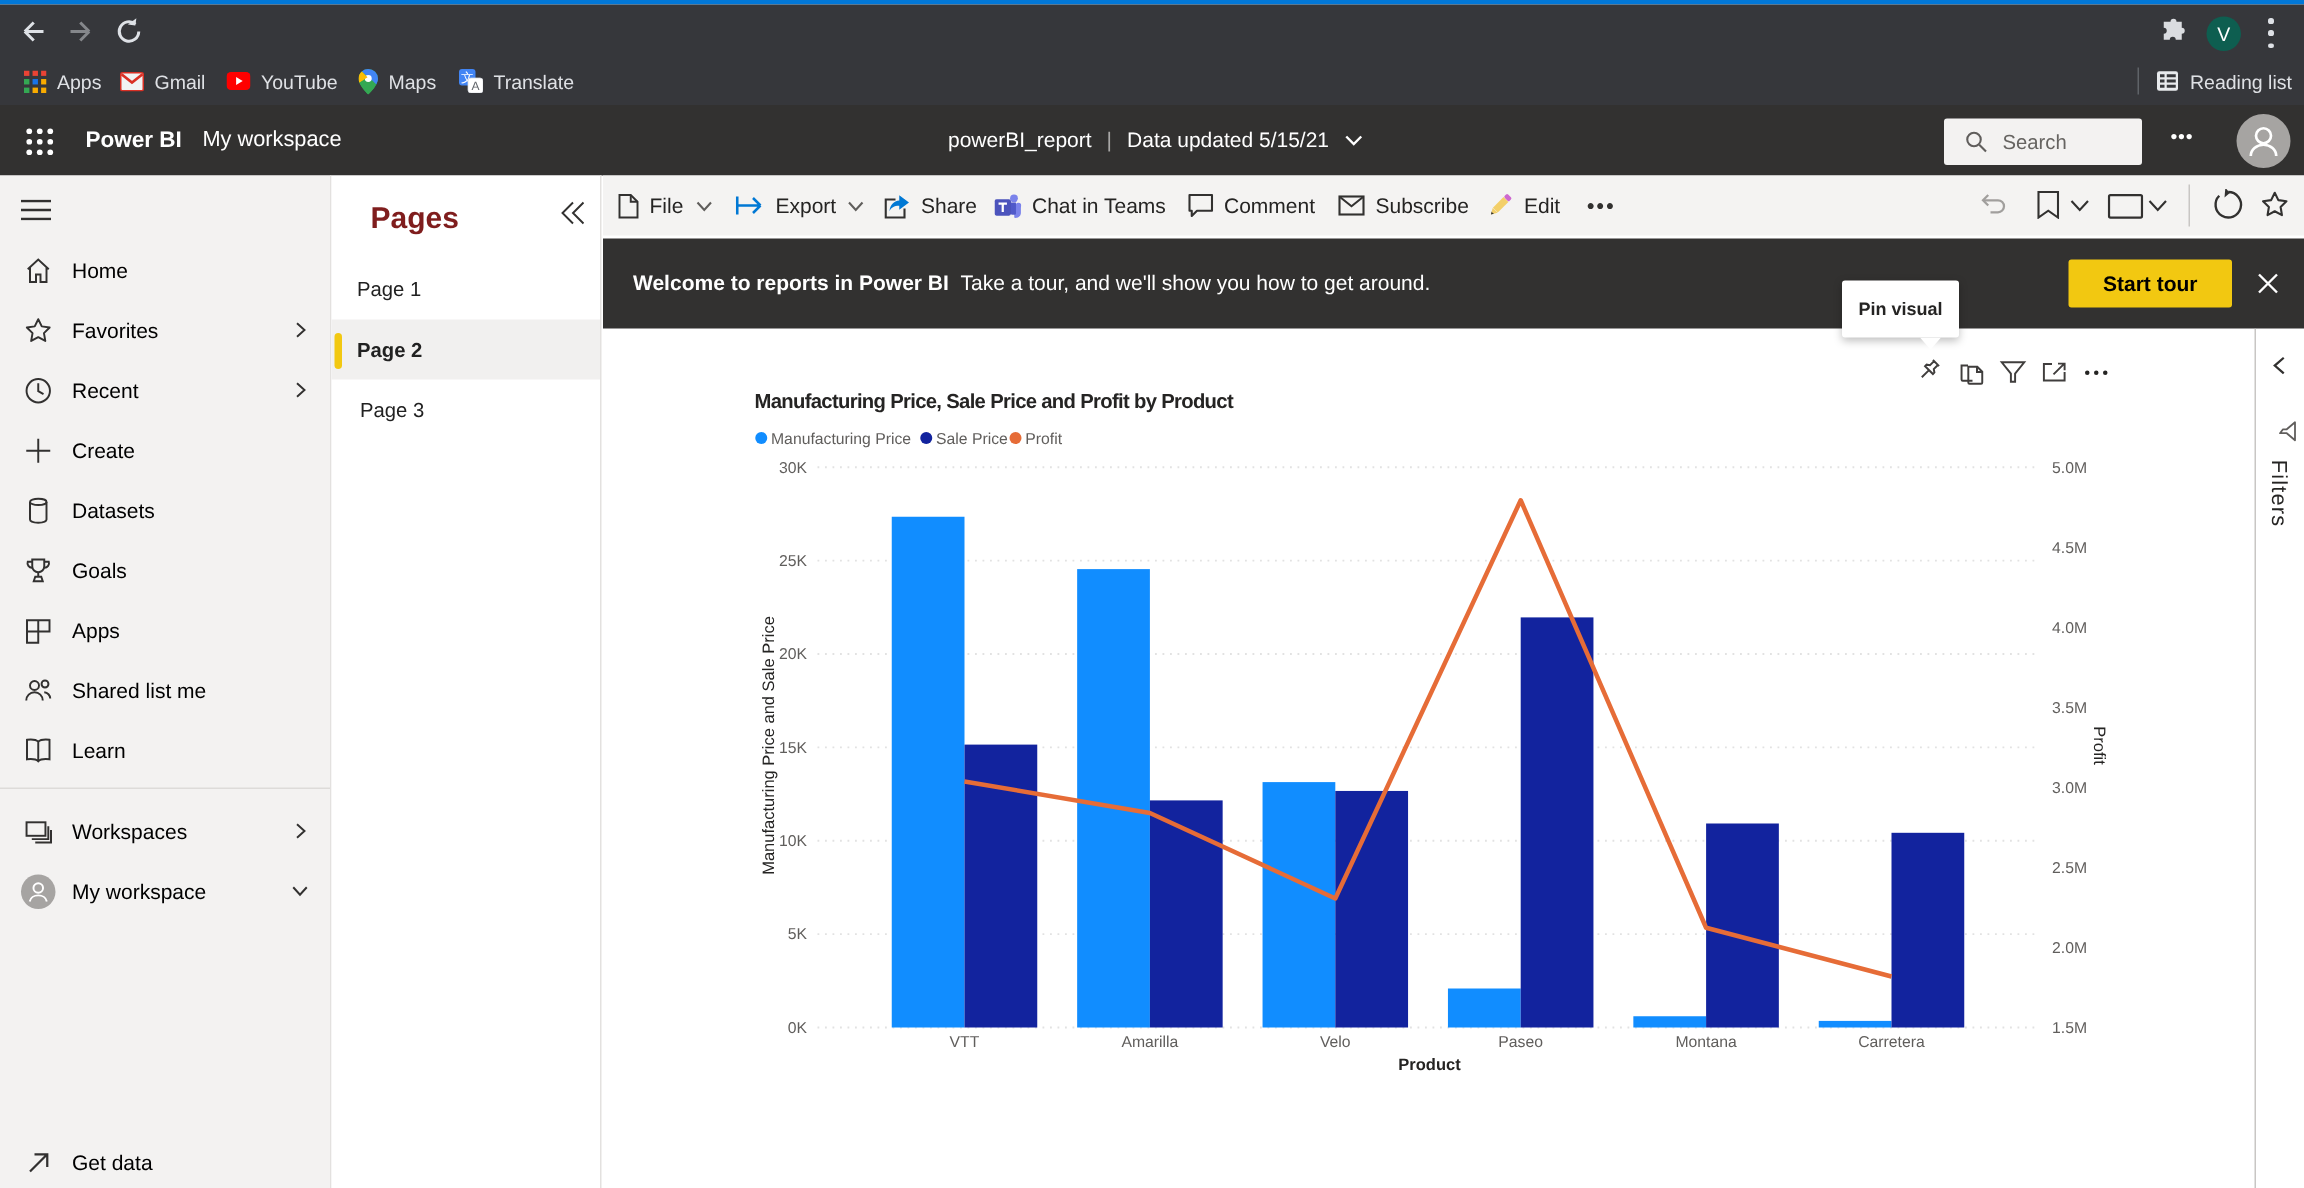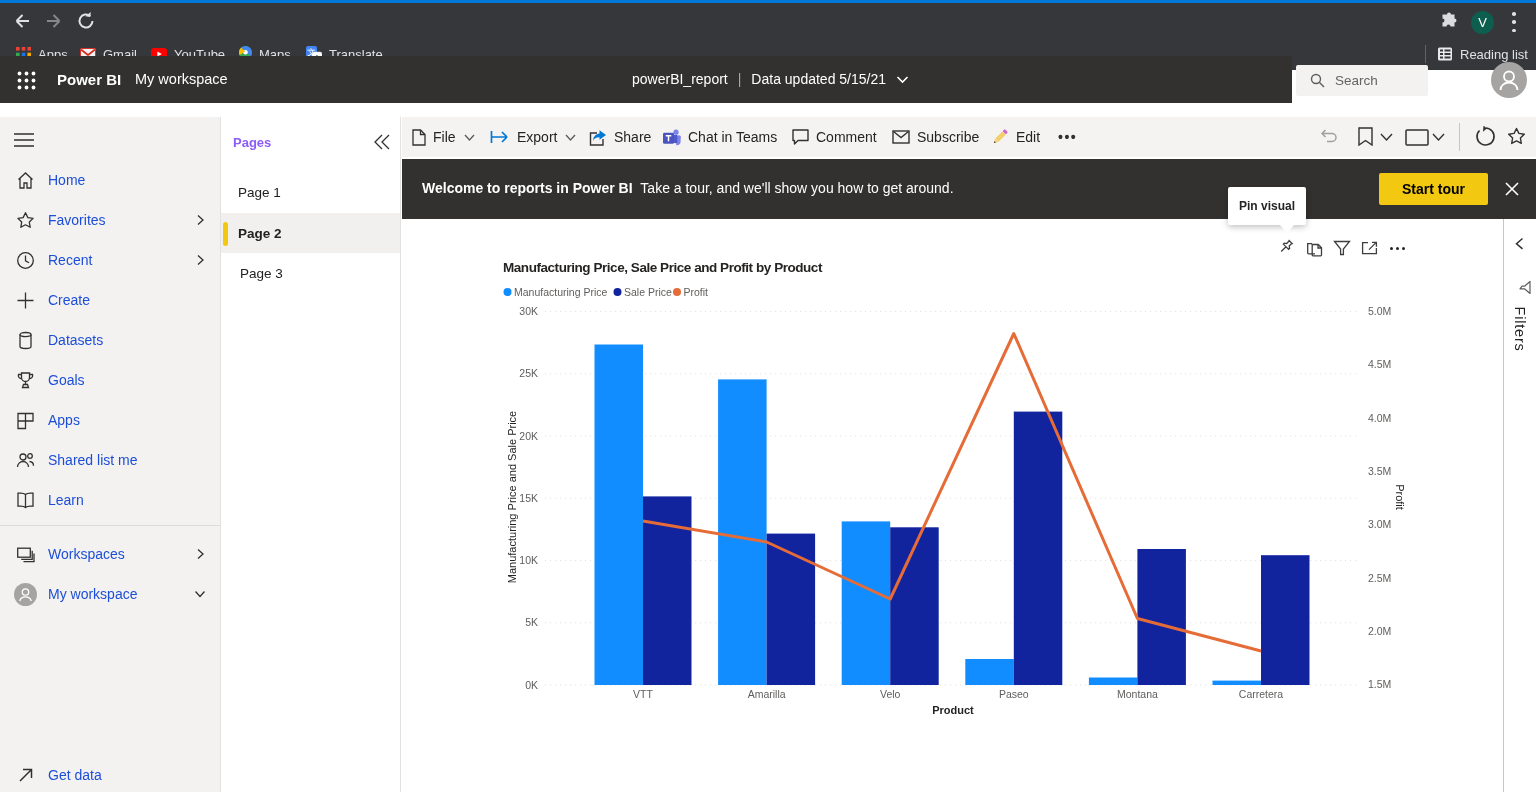--- a/index.html
+++ b/index.html
@@ -10,28 +10,28 @@
 
 #blue-strip { left:0; top:0; width:1536px; height:3px; background:#0177d7; }
 #chrome-toolbar { left:0; top:3px; width:1536px; height:35px; background:#36373b; }
 #bookmarks-bar { left:0; top:38px; width:1536px; height:32px; background:#36373b; }
 #url-pill { left:110px; top:6px; width:1316px; height:25px; border-radius:12.5px; background:#1f2023; }
 .url-text { position:absolute; left:31px; top:4.5px; font-size:14px; color:#e8eaed; white-space:nowrap; letter-spacing:-0.1px; }
 .url-gray { color:#9aa0a6; }
 .bm-item { position:absolute; top:0; height:32px; display:flex; align-items:center; color:#dfe1e5; font-size:13px; font-weight:400; gap:7px; }
 
 
-#pbi-header { left:0; top:56px; width:1292px; height:47px; background:#323130; color:#fff; }
+#pbi-header { left:0; top:70px; width:1536px; height:47px; background:#323130; color:#fff; }
 #pbi-search { left:1296px; top:9px; width:132px; height:31px; background:#f3f2f1; border-radius:2px; display:flex; align-items:center; }
 
 
 #sidebar { left:0; top:117px; width:221px; height:675px; background:#f3f2f1; border-right:1px solid #e3e1df; }
 .nav-item { position:absolute; left:0; width:220px; height:40px; display:flex; align-items:center; }
 .nav-icon { position:absolute; left:16px; width:19px; height:19px; }
-.nav-text { position:absolute; left:48px; font-size:14px; color:#1d4ed8; }
+.nav-text { position:absolute; left:48px; font-size:14px; color:#000000; }
 .nav-chev { position:absolute; left:194px; width:12px; height:12px; }
 
 
 #pages-panel { left:221px; top:117px; width:180px; height:675px; background:#fff; border-right:1px solid #e3e1df; }
 .page-row { position:absolute; left:0; width:179px; height:40px; display:flex; align-items:center; font-size:13.5px; color:#212121;text-align:right; }
 
 
 #app-toolbar { left:402px; top:117px; width:1134px; height:40px; background:#f4f3f2; }
 .tb-item { position:absolute; top:0; height:40px; display:flex; align-items:center; gap:7px; font-size:14px; color:#252423; }
 
@@ -273,21 +273,21 @@
   </div>
   <div class="nav-item" style="top:638px;">
     <svg class="nav-icon" style="width:16px;height:16px;left:18px" viewBox="0 0 16 16">
         <path d="M2 14 L13 3 M5 2.5 H13.5 V11" stroke="#323130" stroke-width="1.5" fill="none"></path>
       </svg>
     <span class="nav-text">Get data</span>
   </div>
 </div>
 
 <div class="abs" id="pages-panel">
-  <div class="abs" style="left:12px;top:18px;font-size:13px;font-weight:700;color:#8b5cf6;">Pages</div>
+  <div class="abs" style="left:26px;top:18px;font-size:20px;font-weight:700;color:#7f1d1d;">Pages</div>
   <svg class="abs" style="left:152px;top:17px" width="18" height="16" viewBox="0 0 18 16">
       <path d="M9 1 L2 8 l7 7 M16 1 L9 8 l7 7" stroke="#323130" stroke-width="1.3" fill="none"></path>
     </svg>
   <div class="page-row" style="top:55px;">
       <span style="margin-left:17px">Page 1</span>
     </div>
   <div class="page-row" style="top:96px;background:#f1f0ef;font-weight:700;">
       <span style="margin-left:17px">Page 2</span>
     </div>
   <div class="abs" style="left:2px;top:105px;width:4.5px;height:24px;border-radius:2.5px;background:#f2c811;"></div>

